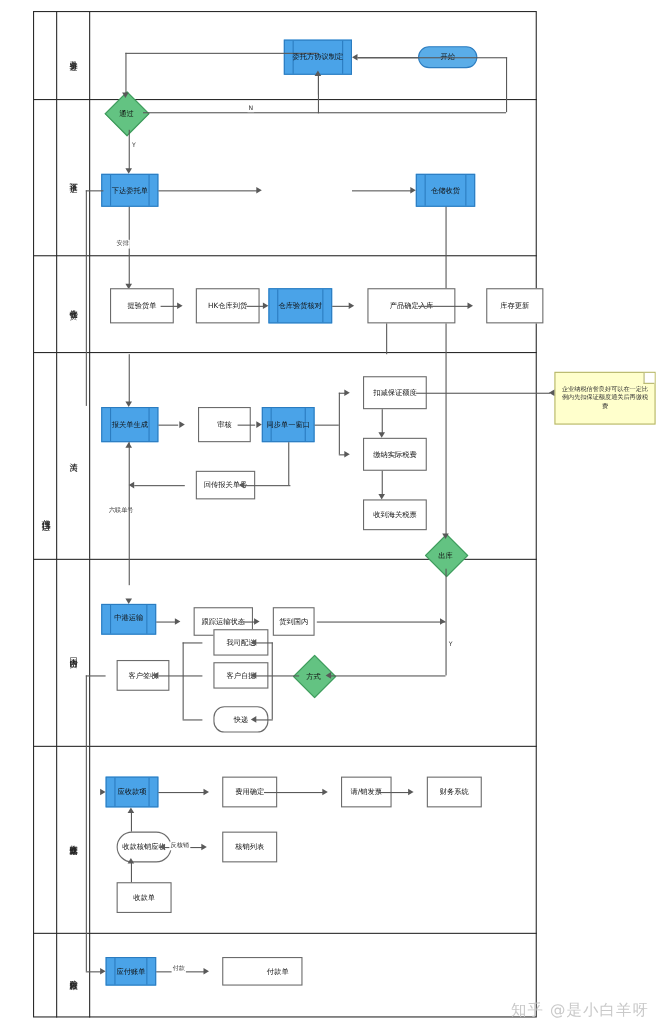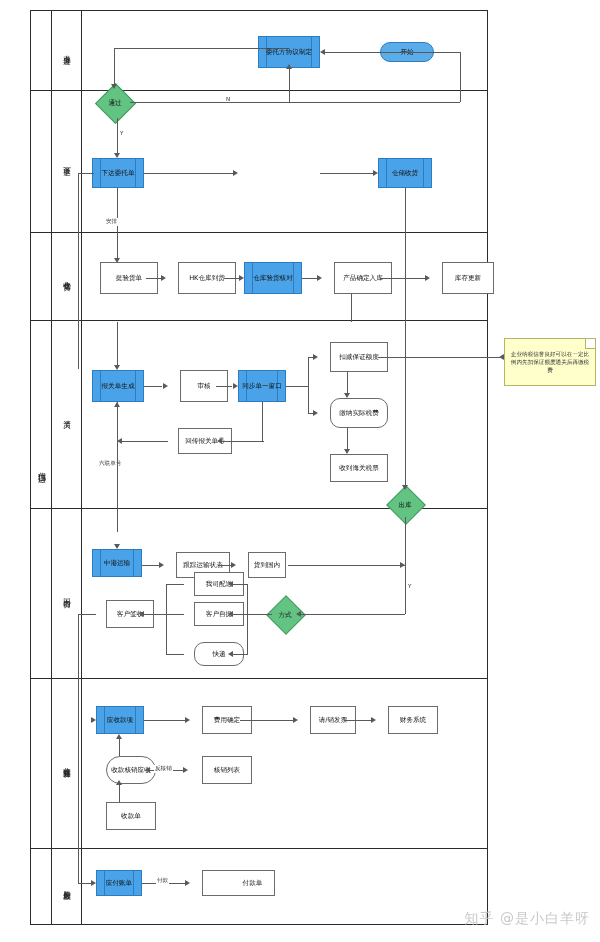--- a/index.html
+++ b/index.html
@@ -141,21 +141,21 @@
 
   <div class="node n-plain" style="left:88px;top:262px;width:58px;height:32px;">
     <span class="lbl">提验货单</span>
   </div>
   <div class="node n-plain" style="left:166px;top:262px;width:58px;height:32px;">
     <span class="lbl">HK仓库到货</span>
   </div>
   <div class="node n-sub" style="left:244px;top:262px;width:58px;height:32px;">
     <span class="lbl">仓库验货核对</span>
   </div>
-  <div class="node n-plain" style="left:322px;top:262px;width:58px;height:32px;">
+  <div class="node n-plain" style="left:322px;top:262px;width:80px;height:32px;">
     <span class="lbl">产品确定入库</span>
   </div>
   <div class="node n-plain" style="left:430px;top:262px;width:52px;height:32px;">
     <span class="lbl">库存更新</span>
   </div>
   <div class="h" style="left:146px;top:278px;width:16px;"></div>
   <div class="arw arw-r" style="left:161px;top:275px;"></div>
   <div class="h" style="left:224px;top:278px;width:16px;"></div>
   <div class="arw arw-r" style="left:239px;top:275px;"></div>
   <div class="h" style="left:302px;top:278px;width:16px;"></div>
@@ -173,21 +173,21 @@
   </div>
   <div class="node n-sub" style="left:238px;top:370px;width:48px;height:32px;">
     <span class="lbl">同步单一窗口</span>
   </div>
   <div class="node n-plain" style="left:166px;top:428px;width:54px;height:26px;">
     <span class="lbl">回传报关单号</span>
   </div>
   <div class="node n-plain" style="left:318px;top:342px;width:58px;height:30px;">
     <span class="lbl">扣减保证额度</span>
   </div>
-  <div class="node n-plain" style="left:318px;top:398px;width:58px;height:30px;border-radius:10px;">
+  <div class="node n-plain" style="left:318px;top:398px;width:58px;height:30px;">
     <span class="lbl">缴纳实际税费</span>
   </div>
   <div class="node n-plain" style="left:318px;top:454px;width:58px;height:28px;">
     <span class="lbl">收到海关税票</span>
   </div>
 
   <div class="note" style="left:504px;top:338px;width:92px;height:48px;">
     <div class="fold"></div>
     <span>企业纳税信誉良好可以在一定比例内先扣保证额度通关后再缴税费</span>
   </div>

